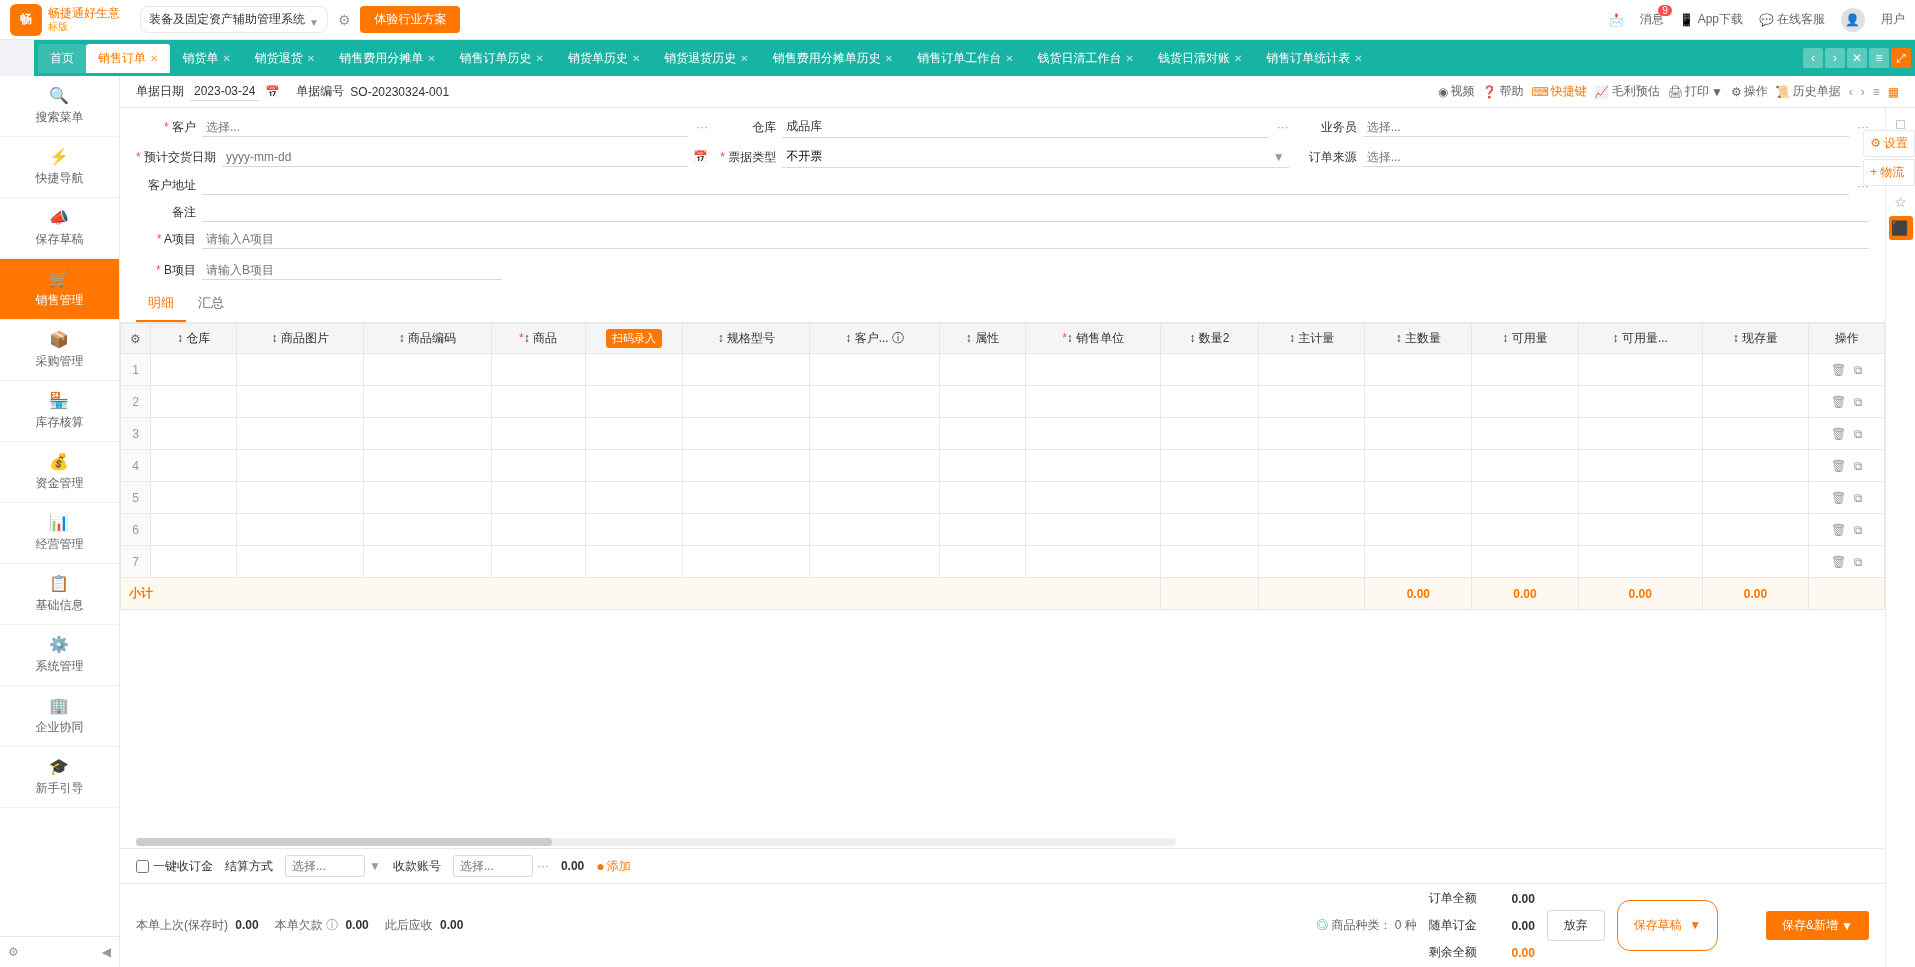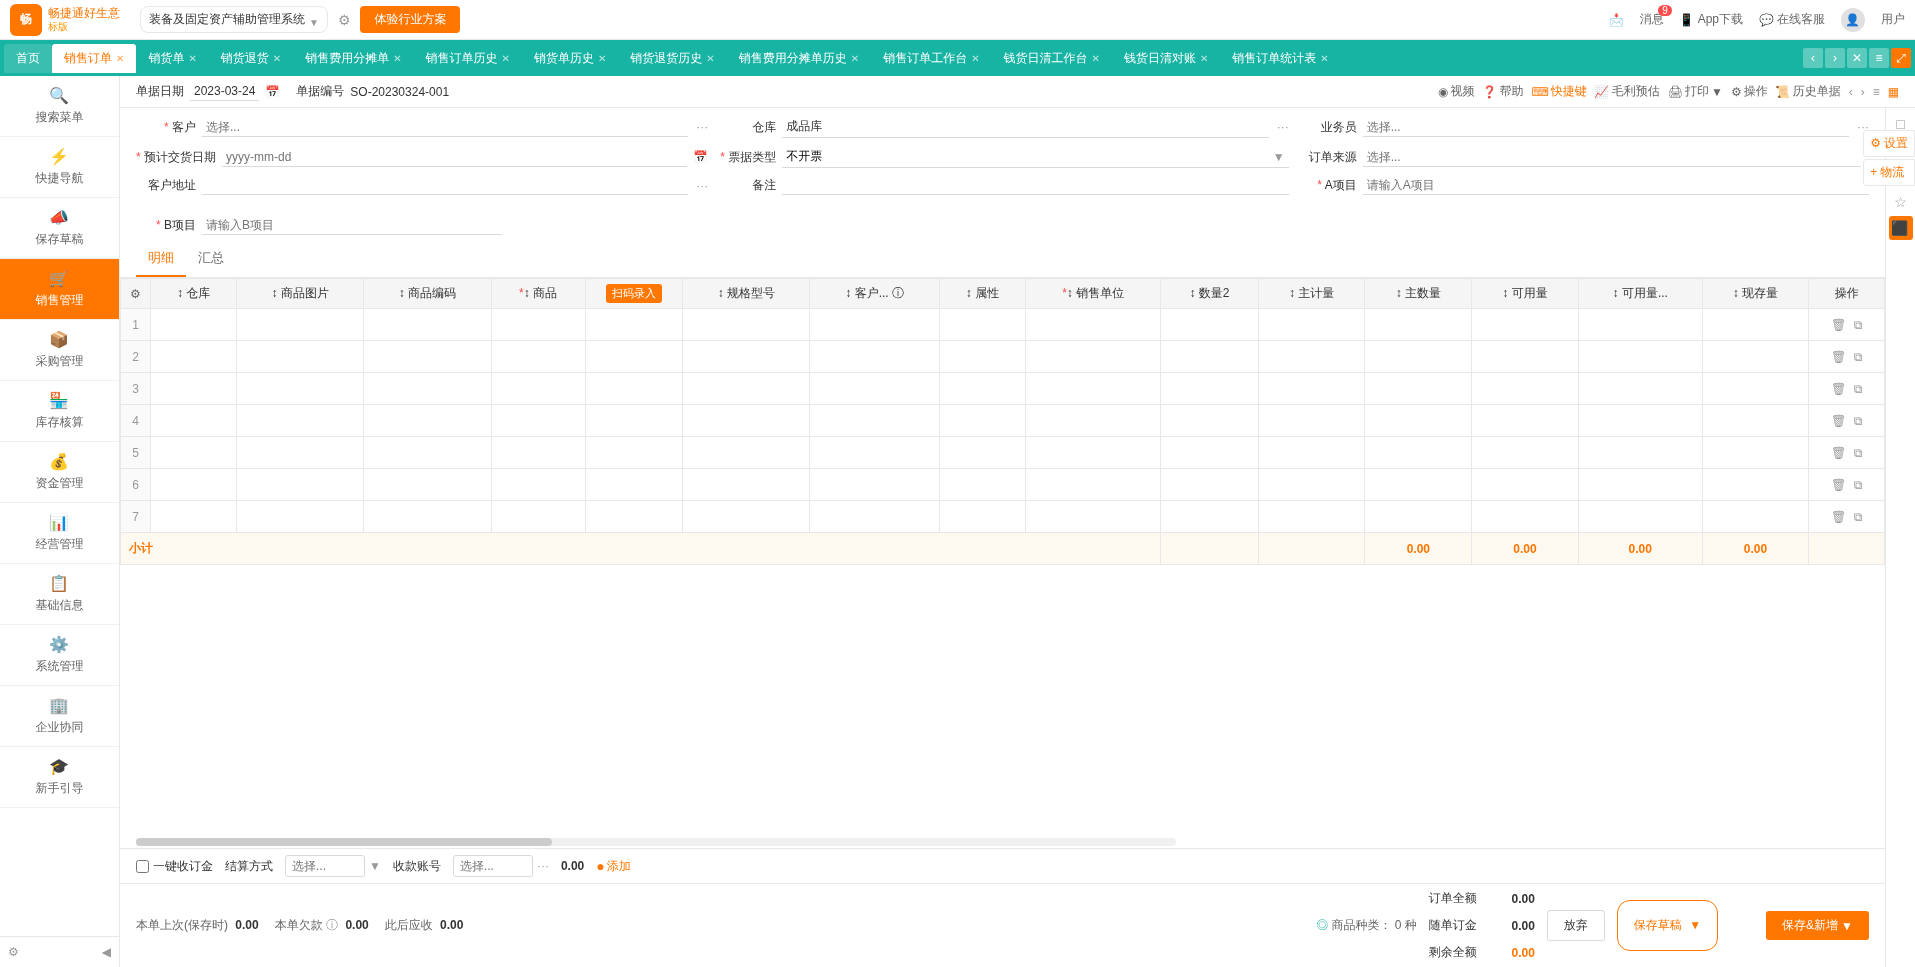--- a/index.html
+++ b/index.html
@@ -26,20 +26,21 @@
     .badge { background: #ff4d4f; color: #fff; border-radius: 10px; padding: 0 4px; font-size: 10px; }
 
     
     .nav-tabs {
       height: 36px;
       background: #17b3a3;
       display: flex;
       align-items: center;
       padding: 0 4px;
       overflow: hidden;
+      margin-left: 34px;
     }
     .nav-tab {
       padding: 6px 12px;
       color: #fff;
       cursor: pointer;
       white-space: nowrap;
       font-size: 12px;
       display: flex;
       align-items: center;
       gap: 4px;
@@ -531,21 +532,21 @@
                 <span style="color:#999;">▼</span>
               </div>
             </div>
             <div class="field-row">
               <span class="field-label">订单来源</span>
               <input class="field-input" type="text" placeholder="选择..." style="">
               <span class="ellipsis-btn"></span>
             </div>
           </div>
 
-          <div class="form-row" style="margin-bottom:21px;display:grid;grid-template-columns:1fr 1fr 1fr;gap:8px;">
+          <div class="form-row" style="margin-bottom:12px;display:grid;grid-template-columns:1fr;gap:8px;">
             <div class="field-row">
               <span class="field-label">客户地址</span>
               <input class="field-input" type="text" placeholder="" style="">
               <span class="ellipsis-btn">···</span>
             </div>
             <div class="field-row">
               <span class="field-label">备注</span>
               <input class="field-input" type="text" placeholder="" style="flex: 1 1 0%;">
             </div>
             <div class="field-row">

